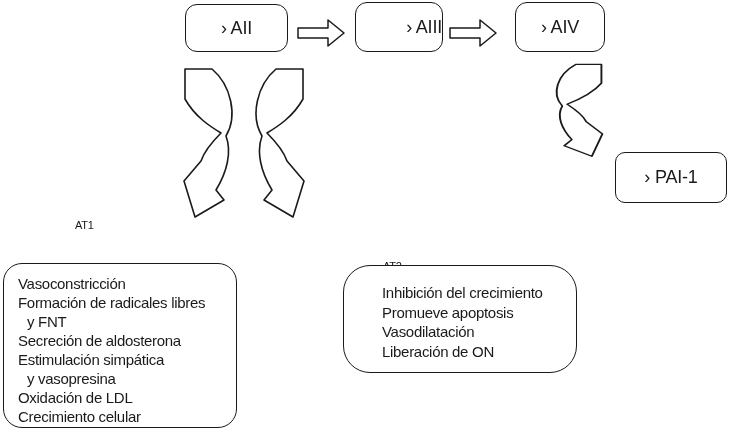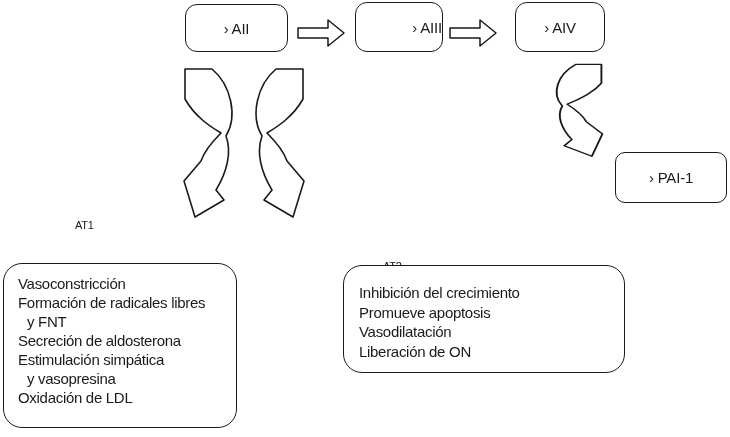--- a/index.html
+++ b/index.html
@@ -4,37 +4,37 @@
 <style>
   html,body{margin:0;padding:0;background:#ffffff;}
   .stage{
     position:relative;width:730px;height:437px;background:#ffffff;overflow:hidden;
     font-family:"Liberation Sans", sans-serif;color:#1a1a1a;
   }
   .arrow-layer{position:absolute;left:0;top:0;width:730px;height:437px;}
   .node{
     position:absolute;box-sizing:border-box;border:1.6px solid #1a1a1a;border-radius:12px;
     display:flex;align-items:center;justify-content:center;background:#ffffff;
-    font-size:15px;letter-spacing:-0.2px;white-space:nowrap;
+    font-size:18px;letter-spacing:-0.2px;white-space:nowrap;
   }
   .node-aii  {left:185px;top:4px;  width:103px;height:48px;}
   .node-aiii {left:355px;top:2px;  width:88px; height:50px;justify-content:flex-end;}
   .node-aiv  {left:503px;top:2px;  width:90px; height:50px;margin-left:12px;}
   .node-pai1 {left:615px;top:152px;width:112px;height:51px;border-radius:10px;}
   .receptor-label{
     position:absolute;font-size:11px;letter-spacing:-0.2px;
   }
   .label-at1{left:75px;top:219px;}
   .label-at2{left:383px;top:219px;margin-top:41px;}
   .effects-box{
     position:absolute;box-sizing:border-box;border:1.7px solid #1a1a1a;border-radius:19px;
     background:#ffffff;font-size:15px;letter-spacing:-0.3px;line-height:19px;
   }
   .effects-at1{left:3px;top:263px;width:234px;height:165px;padding:10px 19px 0 14px;}
-  .effects-at2{left:343px;top:265px;width:282px;height:108px;padding:17px 6px 0 15px;line-height:19.5px;}
+  .effects-at2{left:343px;top:265px;width:234px;height:108px;padding:17px 6px 0 38px;line-height:19.5px;border-radius:27px;}
   .effects-box .line{white-space:nowrap;}
   .effects-box .line.cont{padding-left:9px;}
 </style>
 </head>
 <body>
 
 <div class="stage">
 
   <svg class="arrow-layer" viewBox="0 0 730 437" xmlns="http://www.w3.org/2000/svg">
     <defs>
@@ -75,20 +75,21 @@
   <div class="receptor-label label-at2">AT2</div>
 
   <div class="effects-box effects-at1">
       <div class="line">Vasoconstricción</div>
       <div class="line">Formación de radicales libres</div>
       <div class="line cont">y FNT</div>
       <div class="line">Secreción de aldosterona</div>
       <div class="line">Estimulación simpática</div>
       <div class="line cont">y vasopresina</div>
       <div class="line">Oxidación de LDL</div>
+      <div class="line">Crecimiento celular</div>
     </div>
 
   <div class="effects-box effects-at2">
       <div class="line">Inhibición del crecimiento</div>
       <div class="line">Promueve apoptosis</div>
       <div class="line">Vasodilatación</div>
       <div class="line">Liberación de ON</div>
     </div>
 
 </div>

